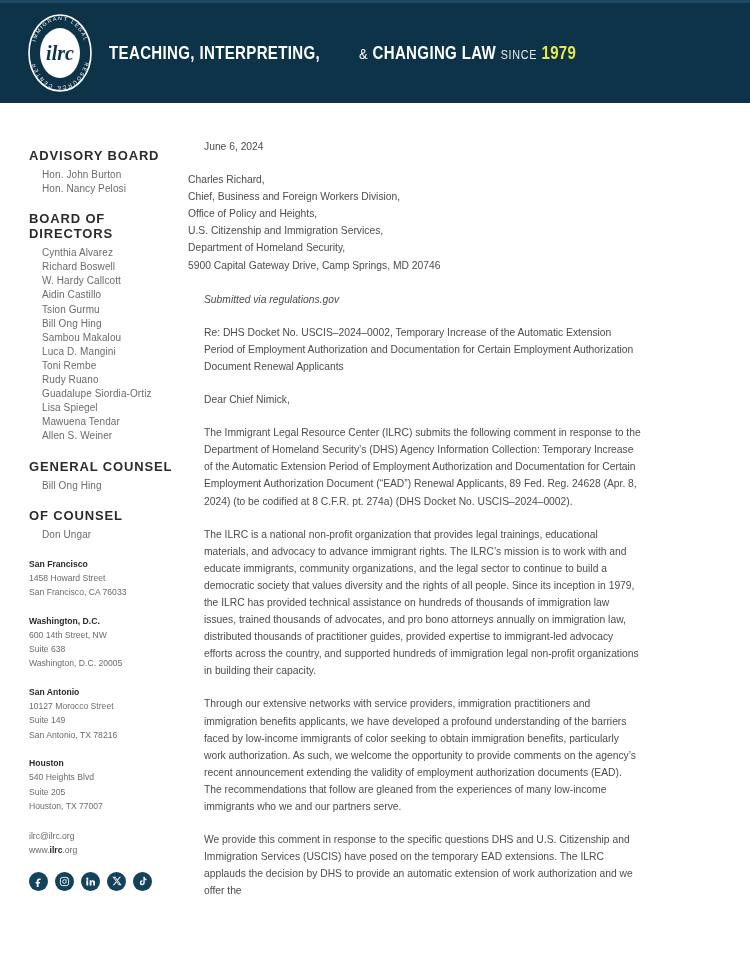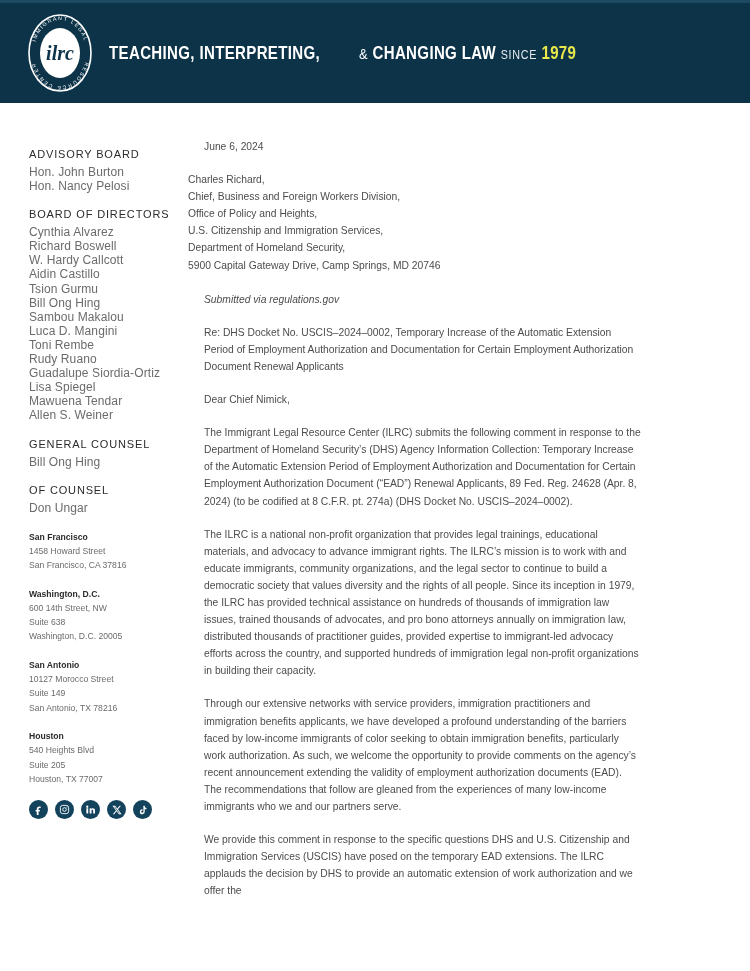--- a/index.html
+++ b/index.html
@@ -79,32 +79,33 @@
 
   
   .sidebar {
     position: absolute;
     left: 29px;
     top: 148px;
     width: 150px;
     color: #58595b;
   }
   .sb-heading {
-    font-size: 11px;
-    font-weight: 400;
+    font-size: 13px;
+    font-weight: 700;
     letter-spacing: 0.85px;
     color: #2b2b2b;
     margin-bottom: 5px;
     text-transform: uppercase;
   }
   .sb-item {
-    font-size: 12px;
+    font-size: 10px;
     line-height: 14.1px;
     color: #6a6b6d;
     letter-spacing: 0.1px;
+    margin-left: 13px;
   }
   .sb-block { margin-bottom: 15px; }
 
   .office-name {
     font-size: 8.6px;
     font-weight: 700;
     color: #2b2b2b;
     line-height: 14.3px;
   }
   .office-line {
@@ -227,21 +228,21 @@
 
     <div class="sb-block">
       <div class="sb-heading">OF COUNSEL</div>
       <div class="sb-item">Don Ungar</div>
     </div>
 
 
     <div class="office-block">
       <div class="office-name">San Francisco</div>
       <div class="office-line">1458 Howard Street</div>
-      <div class="office-line">San Francisco, CA 37816</div>
+      <div class="office-line">San Francisco, CA 76033</div>
     </div>
 
     <div class="office-block">
       <div class="office-name">Washington, D.C.</div>
       <div class="office-line">600 14th Street, NW</div>
       <div class="office-line">Suite 638</div>
       <div class="office-line">Washington, D.C. 20005</div>
     </div>
 
     <div class="office-block">
@@ -251,20 +252,24 @@
       <div class="office-line">San Antonio, TX 78216</div>
     </div>
 
     <div class="office-block">
       <div class="office-name">Houston</div>
       <div class="office-line">540 Heights Blvd</div>
       <div class="office-line">Suite 205</div>
       <div class="office-line">Houston, TX 77007</div>
     </div>
 
+    <div class="contact-block">
+      <div class="contact-line">ilrc@ilrc.org</div>
+      <div class="contact-line"><span>www.</span><b>ilrc</b><span>.org</span></div>
+    </div>
 
     <div class="social-row">
       <div class="social-icon">
         <svg width="11" height="11" viewBox="0 0 24 24" fill="#ffffff">
             <path d="M14.5 8.5h2.2V5.6c-.4-.05-1.7-.17-3.2-.17-3.2 0-5.3 1.9-5.3 5.4V13H5.6v3.3h2.6V24h3.9v-7.7h2.6l.4-3.3h-3V11.2c0-1 .3-1.7 1.4-1.7z"></path>
           </svg>
       </div>
       <div class="social-icon">
         <svg width="11" height="11" viewBox="0 0 24 24" fill="none" stroke="#ffffff" stroke-width="2">
           <rect x="3" y="3" width="18" height="18" rx="5"></rect>

